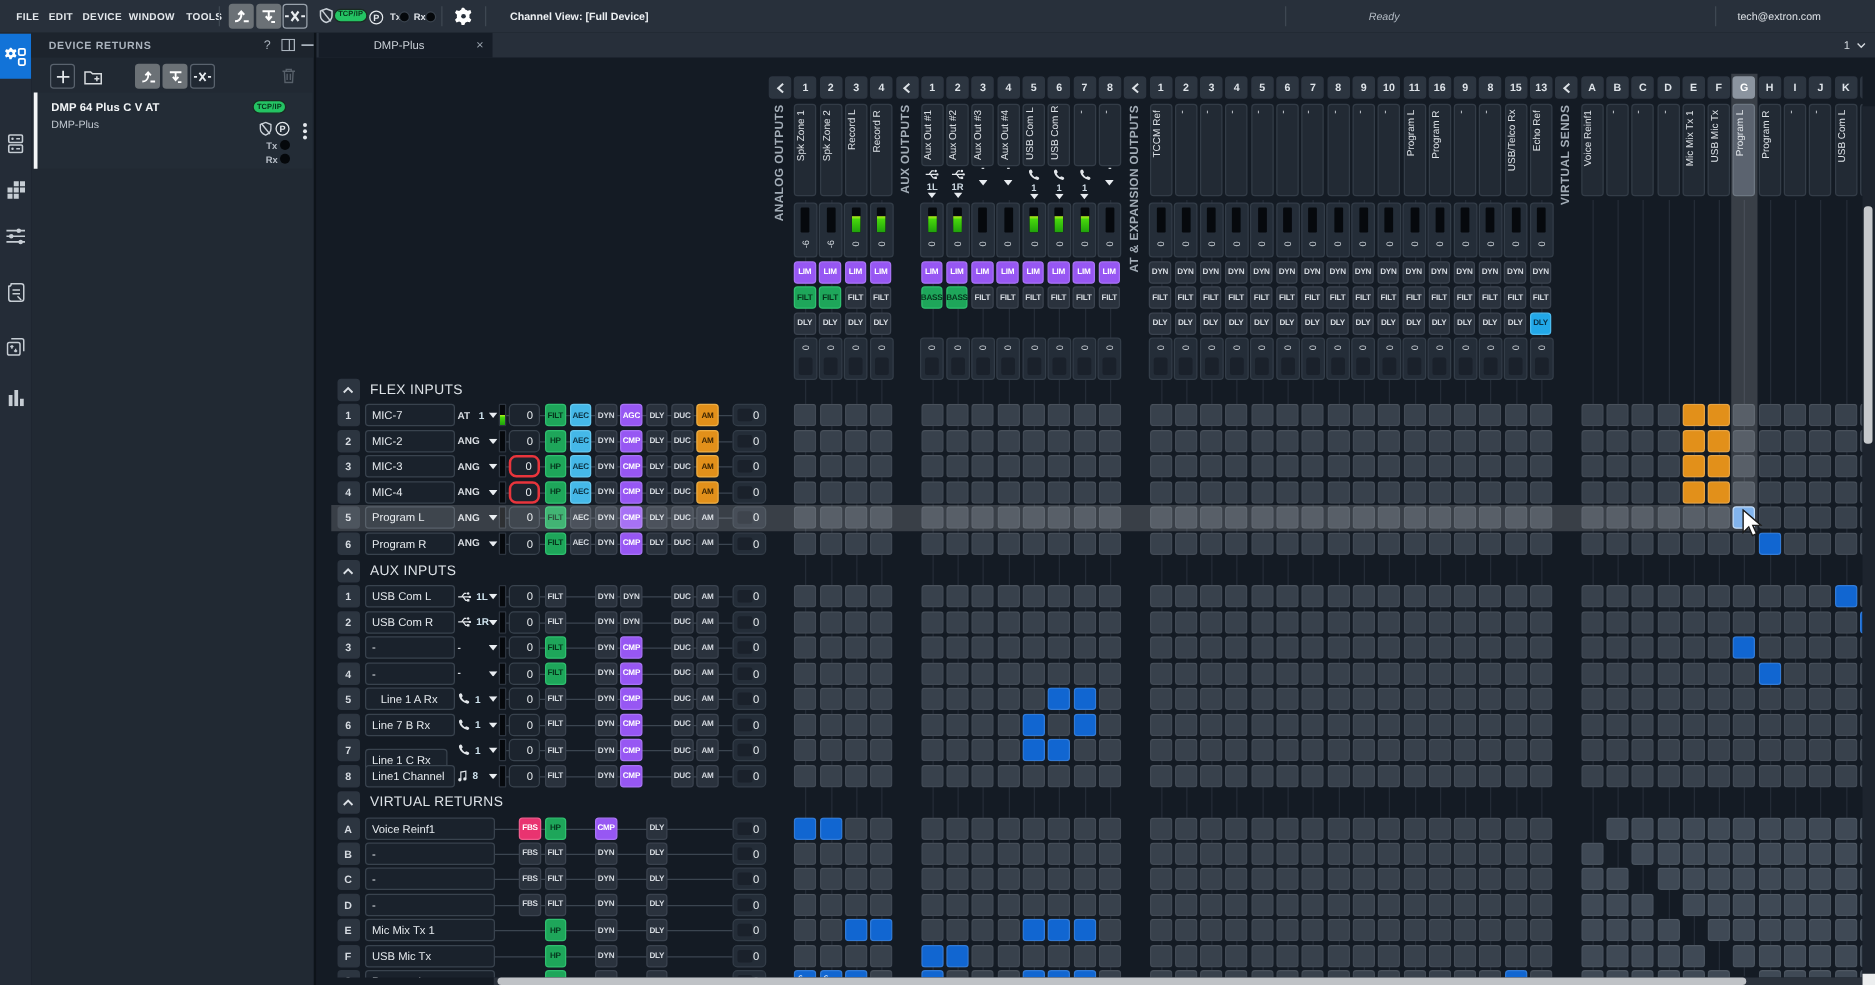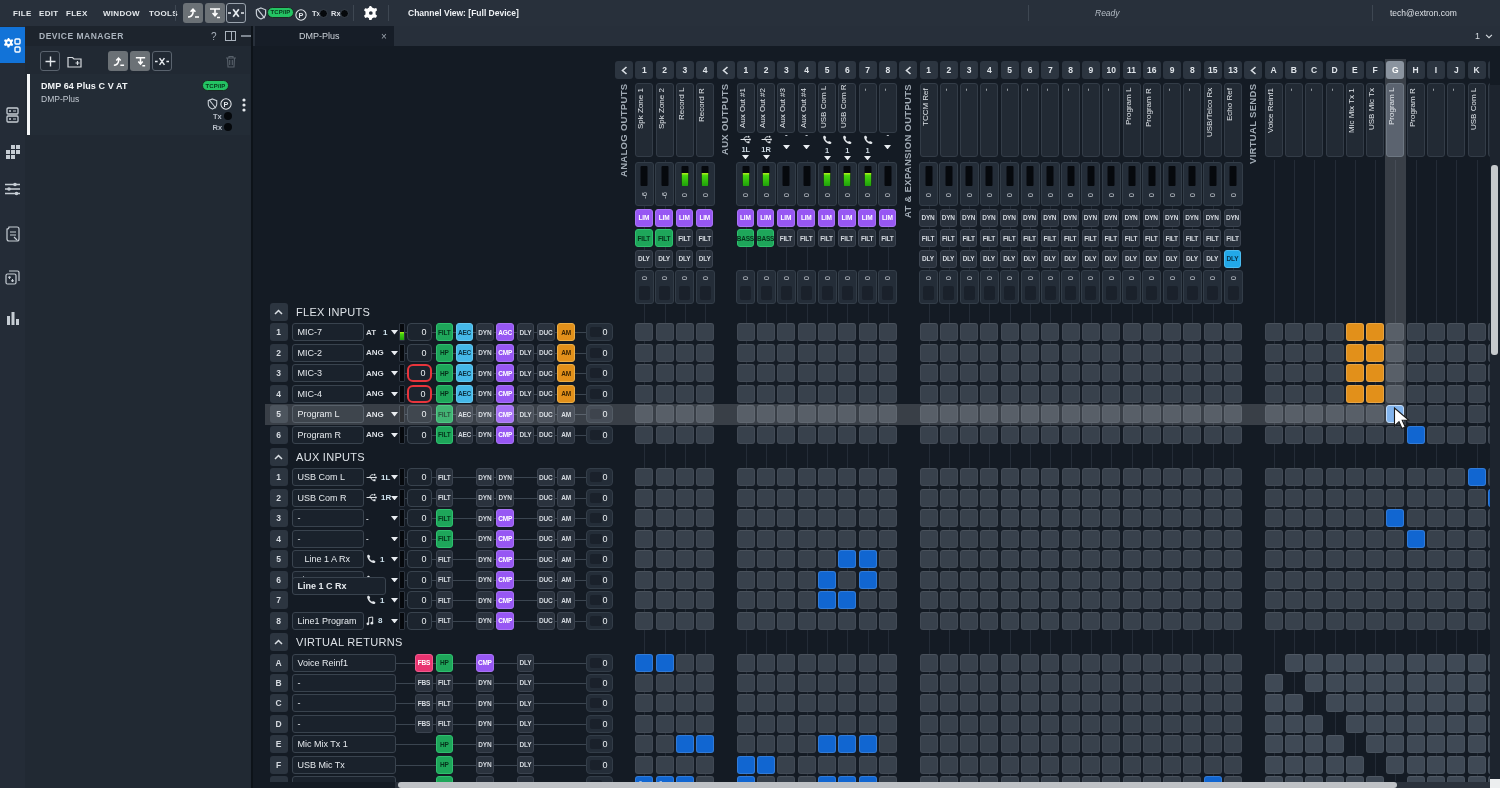--- a/index.html
+++ b/index.html
@@ -128,21 +128,21 @@
   #scroll-corner { position:absolute; left:1237px; top:753px; width:10px; height:9px; background:#eceeef; }
 
   #cursor { position:absolute; z-index:99; }
 </style>
 </head>
 <body>
 
 <header id="menubar">
   <div class="menu-item" style="left:13px">FILE</div>
   <div class="menu-item" style="left:39px">EDIT</div>
-  <div class="menu-item" style="left:66px">FLEX</div>
+  <div class="menu-item" style="left:66px">DEVICE</div>
   <div class="menu-item" style="left:103px">WINDOW</div>
   <div class="menu-item" style="left:149px">TOOLS</div>
   <div class="vdiv" style="left:175px"></div>
   <div class="tbtn gray" style="left:183px">
     <svg width="14" height="14" viewBox="0 0 14 14">
         <path d="M2 11 Q6 11 7 7 L7 4 M4.6 5.8 L7 3.2 L9.4 5.8 M9 11 L13 11" stroke="#fff" stroke-width="1.6" fill="none"></path>
       </svg>
   </div>
   <div class="tbtn gray" style="left:204.5px">
     <svg width="14" height="14" viewBox="0 0 14 14">
@@ -240,21 +240,21 @@
     <svg width="14" height="14" viewBox="0 0 14 14">
         <rect x="1" y="5" width="3" height="9" fill="#c6cdd4"></rect>
         <rect x="5.5" y="1" width="3" height="13" fill="#c6cdd4"></rect>
         <rect x="10" y="8" width="3" height="6" fill="#c6cdd4"></rect>
       </svg>
   </div>
 </nav>
 
 <section id="dmpanel">
   <div class="ab" id="dm-head"></div>
-  <span class="ab" id="dm-title">DEVICE MANAGER</span>
+  <span class="ab" id="dm-title">DEVICE RETURNS</span>
   <span class="ab dm-hicon" style="left:186px">?</span>
   <span class="ab dm-hicon" style="left:200px">
     <svg width="11" height="10" viewBox="0 0 11 10">
         <rect x="0.5" y="0.5" width="10" height="9" stroke="#aab3bd" fill="none"></rect>
         <path d="M6.5 0.5 L6.5 9.5" stroke="#aab3bd"></path>
       </svg>
   </span>
   <span class="ab dm-hicon" style="left:216px">
     <svg width="10" height="8" viewBox="0 0 10 8">
         <path d="M0 4 L10 4" stroke="#aab3bd" stroke-width="1.4"></path>
@@ -1358,21 +1358,21 @@
       <div class="block " style="left: 221.1px; top: 524.65px; position: absolute;">DYN</div>
       <div class="block purple" style="left: 241.4px; top: 524.65px; position: absolute;">CMP</div>
       <div class="block " style="left: 282px; top: 524.65px; position: absolute;">DUC</div>
       <div class="block " style="left: 302.3px; top: 524.65px; position: absolute;">AM</div>
       <div class="rowfader" style="left: 330.5px; top: 524.65px; width: 27px; height: 18px; position: absolute;">
         <div class="rwell"></div>
         <div class="rv">0</div>
       </div>
       <div class="rowline" style="left: 144px; top: 554.1px; width: 187px; height: 1px; position: absolute;"></div>
       <div class="rownum" style="left: 14.5px; top: 545.1px; width: 18px; height: 18px; position: absolute;">7</div>
-      <div class="namefield" style="left: 36.5px; top: 531px; width: 94px; height: 18px; position: absolute; font-weight: bold;">Line 1 C Rx</div>
+      <div class="namefield" style="left: 36.5px; top: 553px; width: 66px; height: 18px; position: absolute;">Line 1 C Rx</div>
       <div class="selwrap" style="left: 111px; top: 545.1px; width: 32px; height: 18px; position: absolute;">
         <svg width="10" height="10" viewBox="0 0 16 16">
           <path d="M3.2 1.2 Q1.2 2 2 4.8 Q3 8.5 5.8 11 Q8.5 13.5 12 14.2 Q14.5 14.7 15 12.6 Q15.3 11.3 13.8 10.6 L11.8 9.8 Q10.8 9.4 10.2 10.3 Q9.8 11 9 10.4 Q6.5 8.8 5.6 6.6 Q5.3 5.9 6 5.5 Q7 5 6.5 3.9 L5.6 2 Q5 0.6 3.2 1.2 Z" fill="#e2e6ea"></path>
         </svg>
         <span class="selval" style="margin-left:4px">1</span>
         <span class="selarr">
           <svg width="7" height="4.5" viewBox="0 0 8 5">
             <path d="M0 0 L8 0 L4 5 Z" fill="#e8ecf0"></path>
           </svg>
         </span>
@@ -1383,21 +1383,21 @@
       <div class="block " style="left: 221.1px; top: 545.1px; position: absolute;">DYN</div>
       <div class="block purple" style="left: 241.4px; top: 545.1px; position: absolute;">CMP</div>
       <div class="block " style="left: 282px; top: 545.1px; position: absolute;">DUC</div>
       <div class="block " style="left: 302.3px; top: 545.1px; position: absolute;">AM</div>
       <div class="rowfader" style="left: 330.5px; top: 545.1px; width: 27px; height: 18px; position: absolute;">
         <div class="rwell"></div>
         <div class="rv">0</div>
       </div>
       <div class="rowline" style="left: 144px; top: 574.55px; width: 187px; height: 1px; position: absolute;"></div>
       <div class="rownum" style="left: 14.5px; top: 565.55px; width: 18px; height: 18px; position: absolute;">8</div>
-      <div class="namefield" style="left: 36.5px; top: 565.55px; width: 72.5px; height: 18px; position: absolute;">Line1 Program</div>
+      <div class="namefield" style="left: 36.5px; top: 565.55px; width: 72.5px; height: 18px; position: absolute;">Line1 Channel</div>
       <div class="selwrap" style="left: 111px; top: 565.55px; width: 32px; height: 18px; position: absolute;">
         <svg width="8" height="10" viewBox="0 0 12 14">
           <path d="M4 11 L4 2 L10 1 L10 10" stroke="#e2e6ea" stroke-width="1.4" fill="none"></path>
           <circle cx="2.8" cy="11.2" r="2" fill="#e2e6ea"></circle>
           <circle cx="8.8" cy="10.2" r="2" fill="#e2e6ea"></circle>
         </svg>
         <span class="selval" style="margin-left:4px">8</span>
         <span class="selarr">
           <svg width="7" height="4.5" viewBox="0 0 8 5">
             <path d="M0 0 L8 0 L4 5 Z" fill="#e8ecf0"></path>

